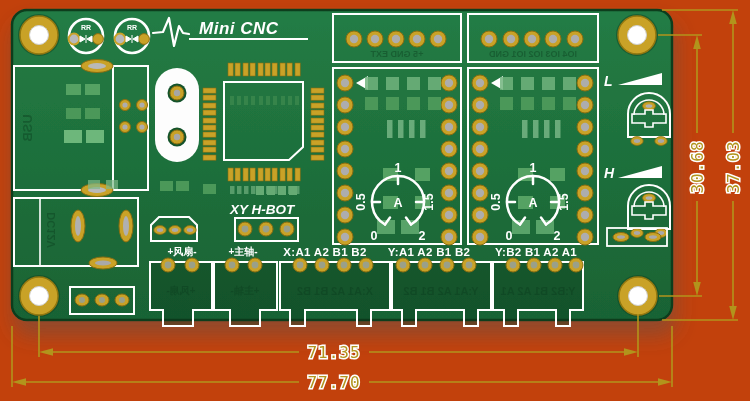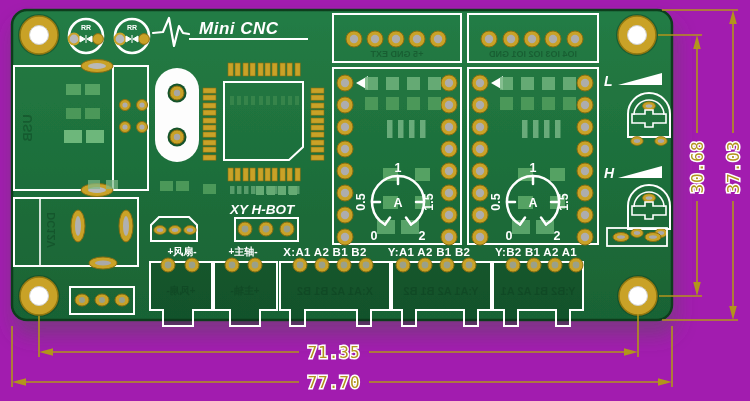--- a/index.html
+++ b/index.html
@@ -1,16 +1,16 @@
 <!DOCTYPE html>
 <html><head>
 <meta charset="utf-8">
 <style>
   html,body{margin:0;padding:0;background:#ffffff;}
-  .stage{position:relative;width:750px;height:401px;background:#a21caf;overflow:hidden;
+  .stage{position:relative;width:750px;height:401px;background:#c2410c;overflow:hidden;
          font-family:"Liberation Sans",sans-serif;}
   svg{display:block;}
   text{user-select:none;}
   .silk{fill:#ffffff;}
   .silkline{stroke:#ffffff;fill:none;}
   .dimtxt{font-family:"DejaVu Sans Mono",monospace;font-size:16px;letter-spacing:1px;
           fill:#b2941c;paint-order:stroke;stroke:#ffffff;stroke-width:3px;}
   .dimline{stroke:#b2941c;stroke-width:1.6;fill:none;}
   .dimarrow{fill:#b2941c;}
   .porttxt{font-size:11.5px;font-weight:bold;fill:#ffffff;letter-spacing:0.3px;}

